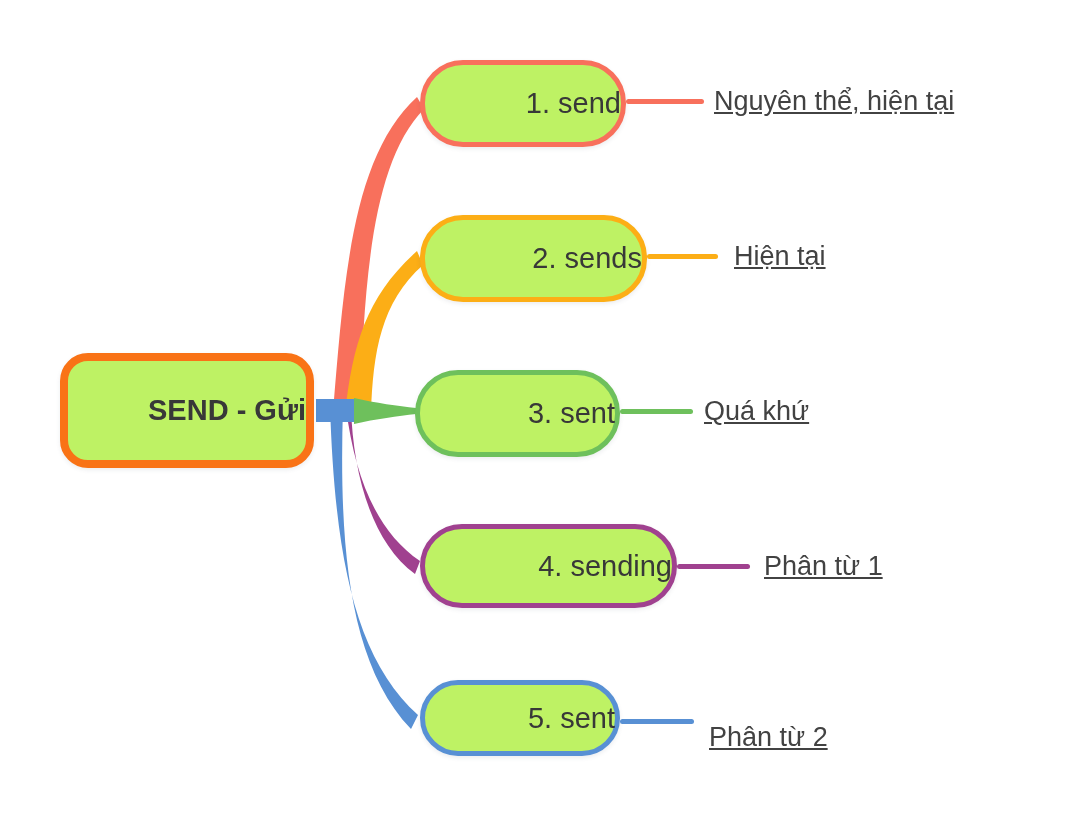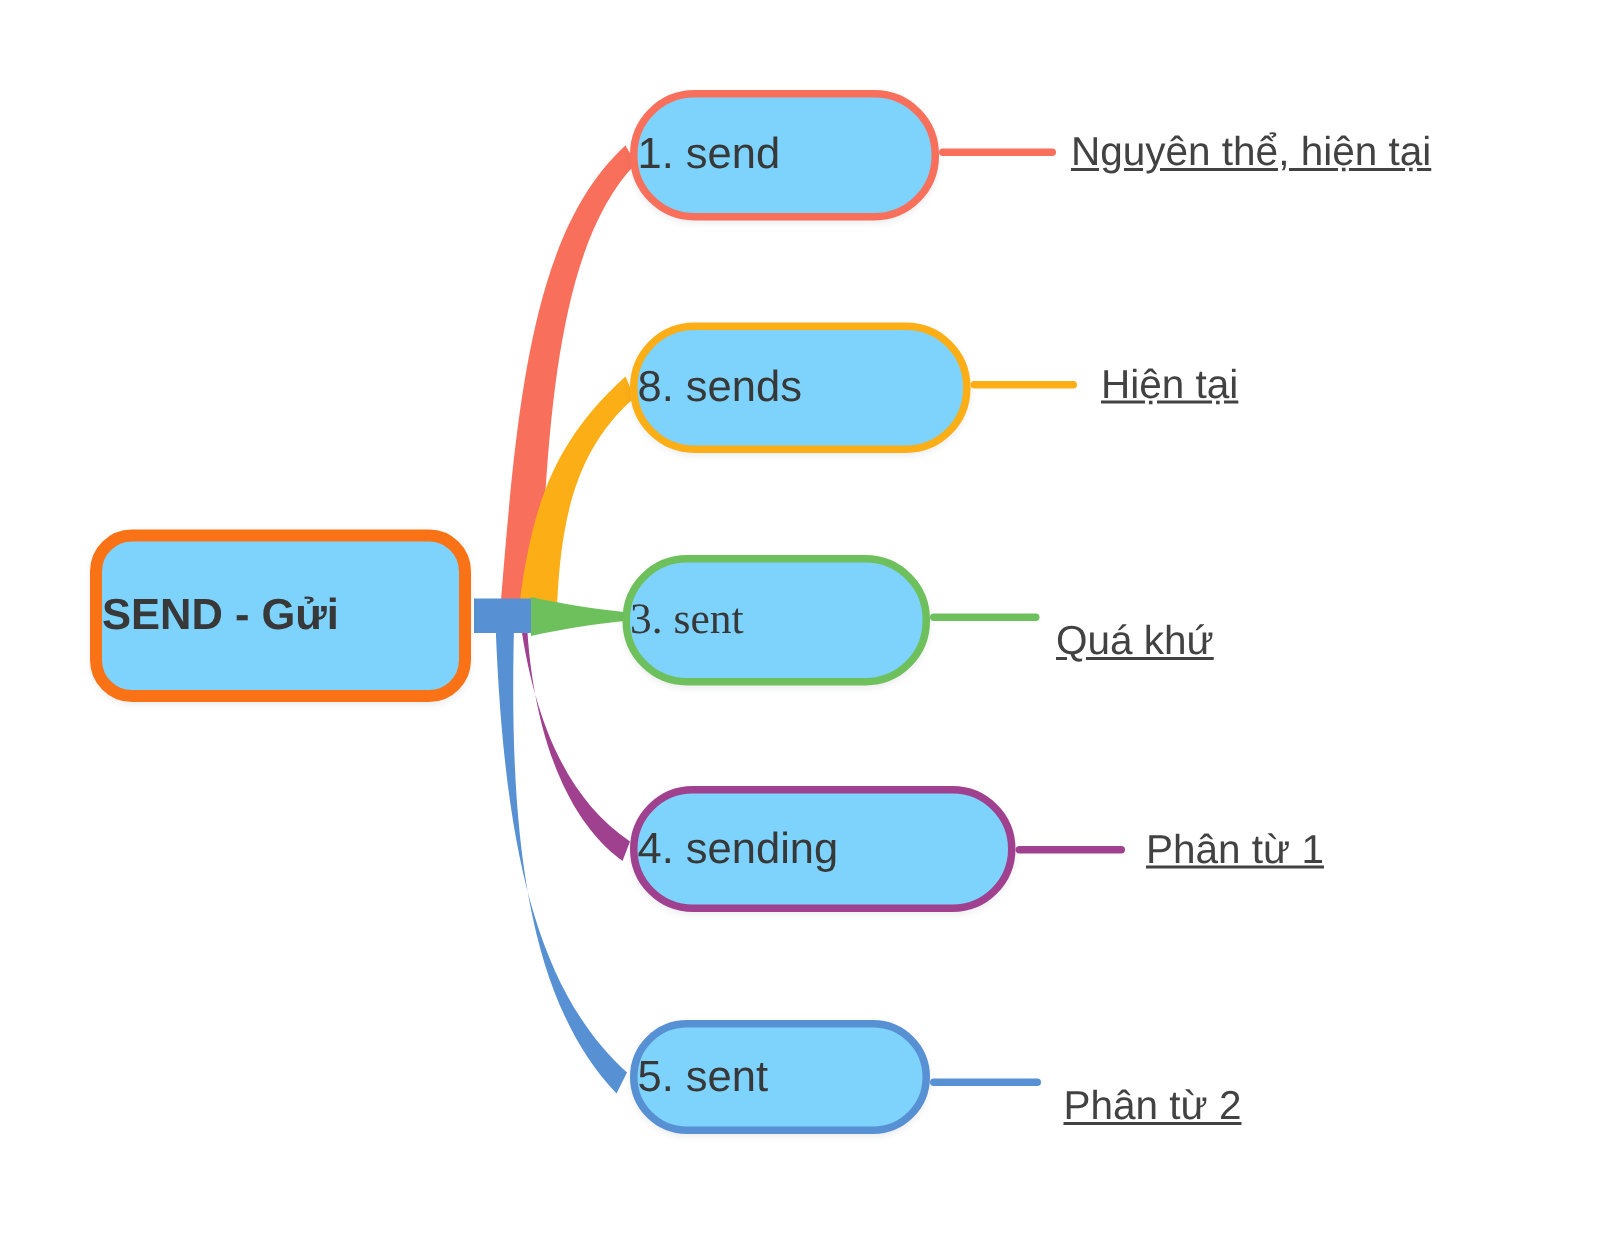--- a/index.html
+++ b/index.html
@@ -17,24 +17,24 @@
   }
   .curves {
     position: absolute;
     left: 0;
     top: 0;
     width: 1076px;
     height: 832px;
   }
   .node {
     position: absolute;
-    background: #7dd3fc;
+    background: #bef264;
     display: flex;
     align-items: center;
-    justify-content: flex-start;
+    justify-content: flex-end;
     box-sizing: border-box;
     box-shadow: 0 2px 4px rgba(70,80,100,0.10);
     color: #383838;
   }
   .node-label {
     white-space: nowrap;
     font-size: 29px;
     color: #383838;
   }
   .root-node {
@@ -74,21 +74,21 @@
     height: 40px;
     display: flex;
     align-items: center;
     font-size: 27px;
     color: #424242;
     white-space: nowrap;
     text-decoration: underline;
   }
   .nt1 { left: 714px; top: 81px;  }
   .nt2 { left: 734px; top: 236px; }
-  .nt3 { left: 704px; top: 407px; }
+  .nt3 { left: 704px; top: 391px; }
   .nt4 { left: 764px; top: 546px; }
   .nt5 { left: 709px; top: 701px; margin-top: 16px; }
 </style>
 </head>
 <body>
 
 <div class="canvas">
 
   <svg class="curves" viewBox="0 0 1076 832" xmlns="http://www.w3.org/2000/svg">
     <path d="M 333 412 C 344 280, 352 156, 417 97 L 424 109 C 372 162, 364 282, 360 412 Z" fill="#F8705C"></path>
@@ -103,26 +103,26 @@
     <span class="node-label">SEND - Gửi</span>
   </div>
 
   <div class="node branch-node bn1" style="border-color: rgb(248, 112, 92);">
     <span class="node-label">1. send</span>
   </div>
   <div class="hline hl1" style="background: rgb(248, 112, 92);"></div>
   <div class="note nt1">Nguyên thể, hiện tại</div>
 
   <div class="node branch-node bn2" style="border-color: rgb(252, 174, 22);">
-    <span class="node-label">8. sends</span>
+    <span class="node-label">2. sends</span>
   </div>
   <div class="hline hl2" style="background: rgb(252, 174, 22);"></div>
   <div class="note nt2">Hiện tại</div>
 
-  <div class="node branch-node bn3" style="border-color: rgb(110, 192, 92); font-family: Liberation Serif, serif;">
+  <div class="node branch-node bn3" style="border-color: rgb(110, 192, 92);">
     <span class="node-label">3. sent</span>
   </div>
   <div class="hline hl3" style="background: rgb(110, 192, 92);"></div>
   <div class="note nt3">Quá khứ</div>
 
   <div class="node branch-node bn4" style="border-color: rgb(160, 65, 143);">
     <span class="node-label">4. sending</span>
   </div>
   <div class="hline hl4" style="background: rgb(160, 65, 143);"></div>
   <div class="note nt4">Phân từ 1</div>

